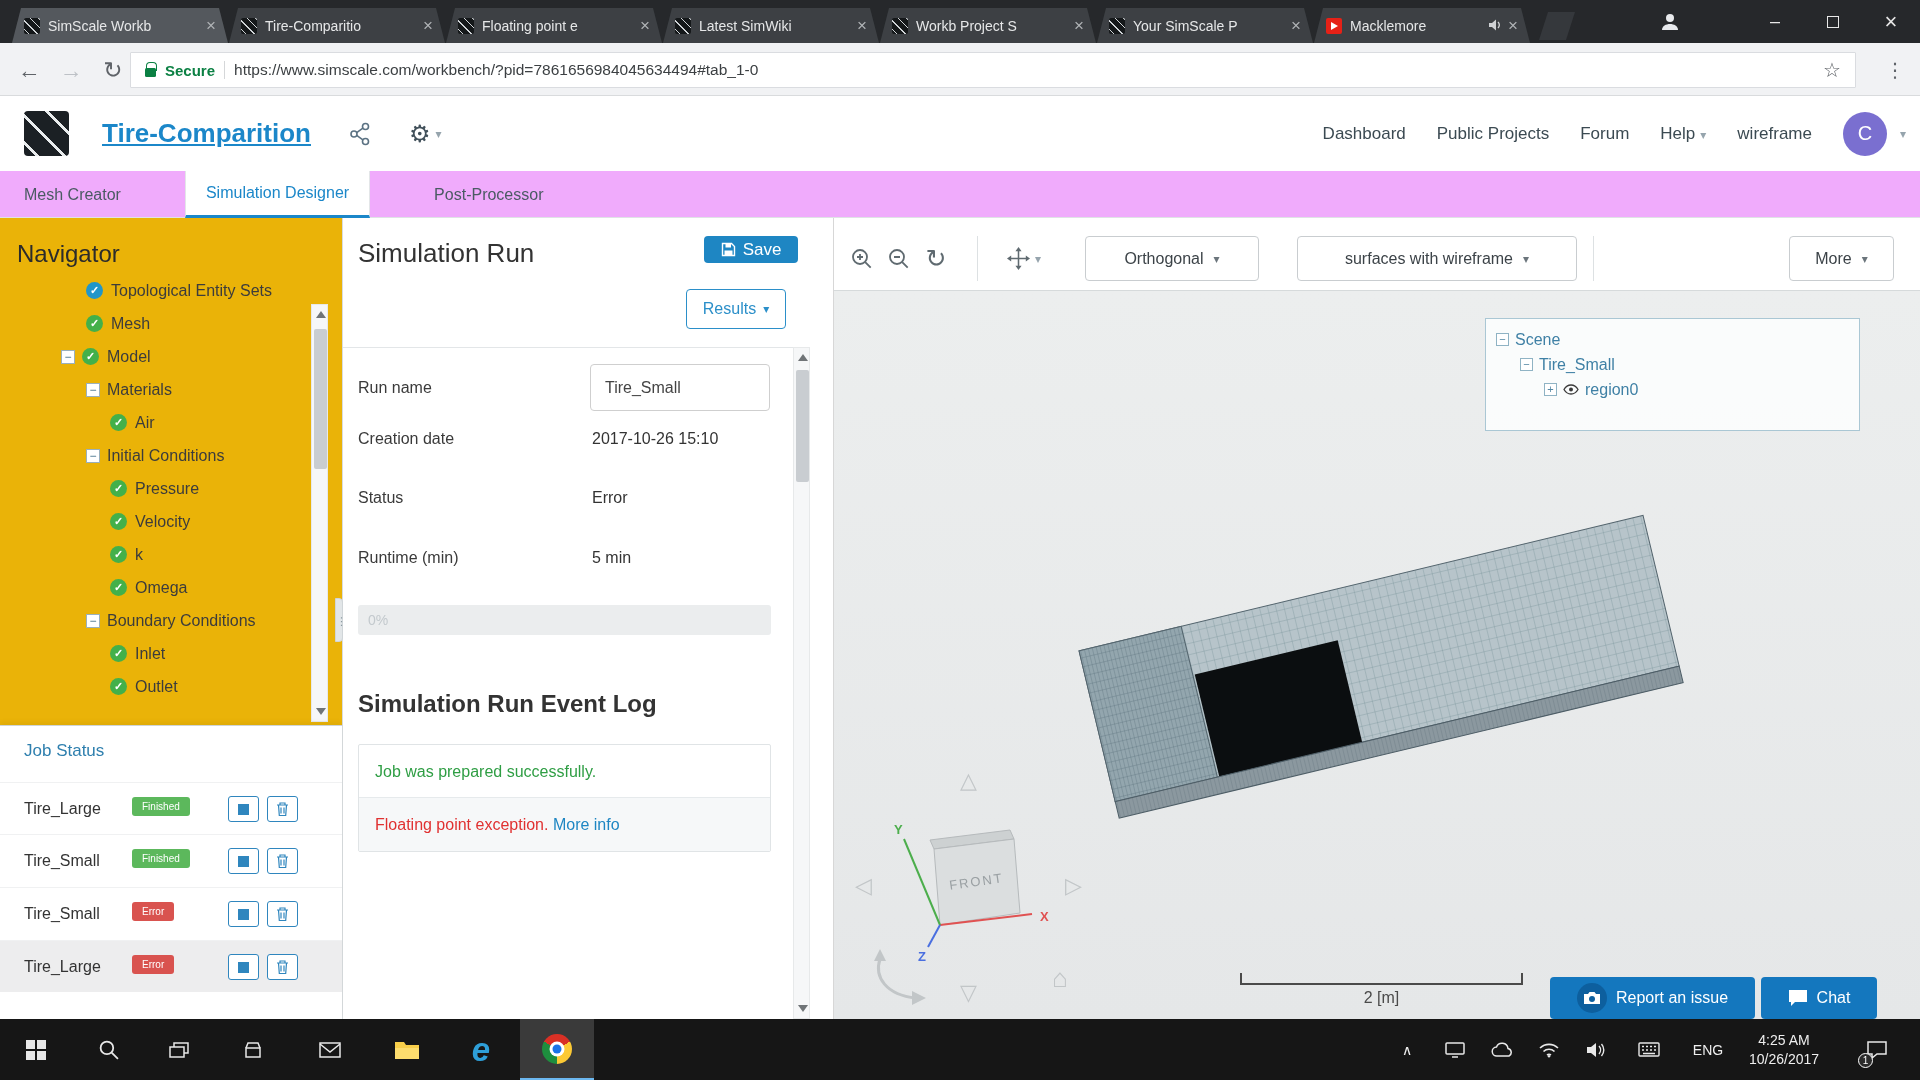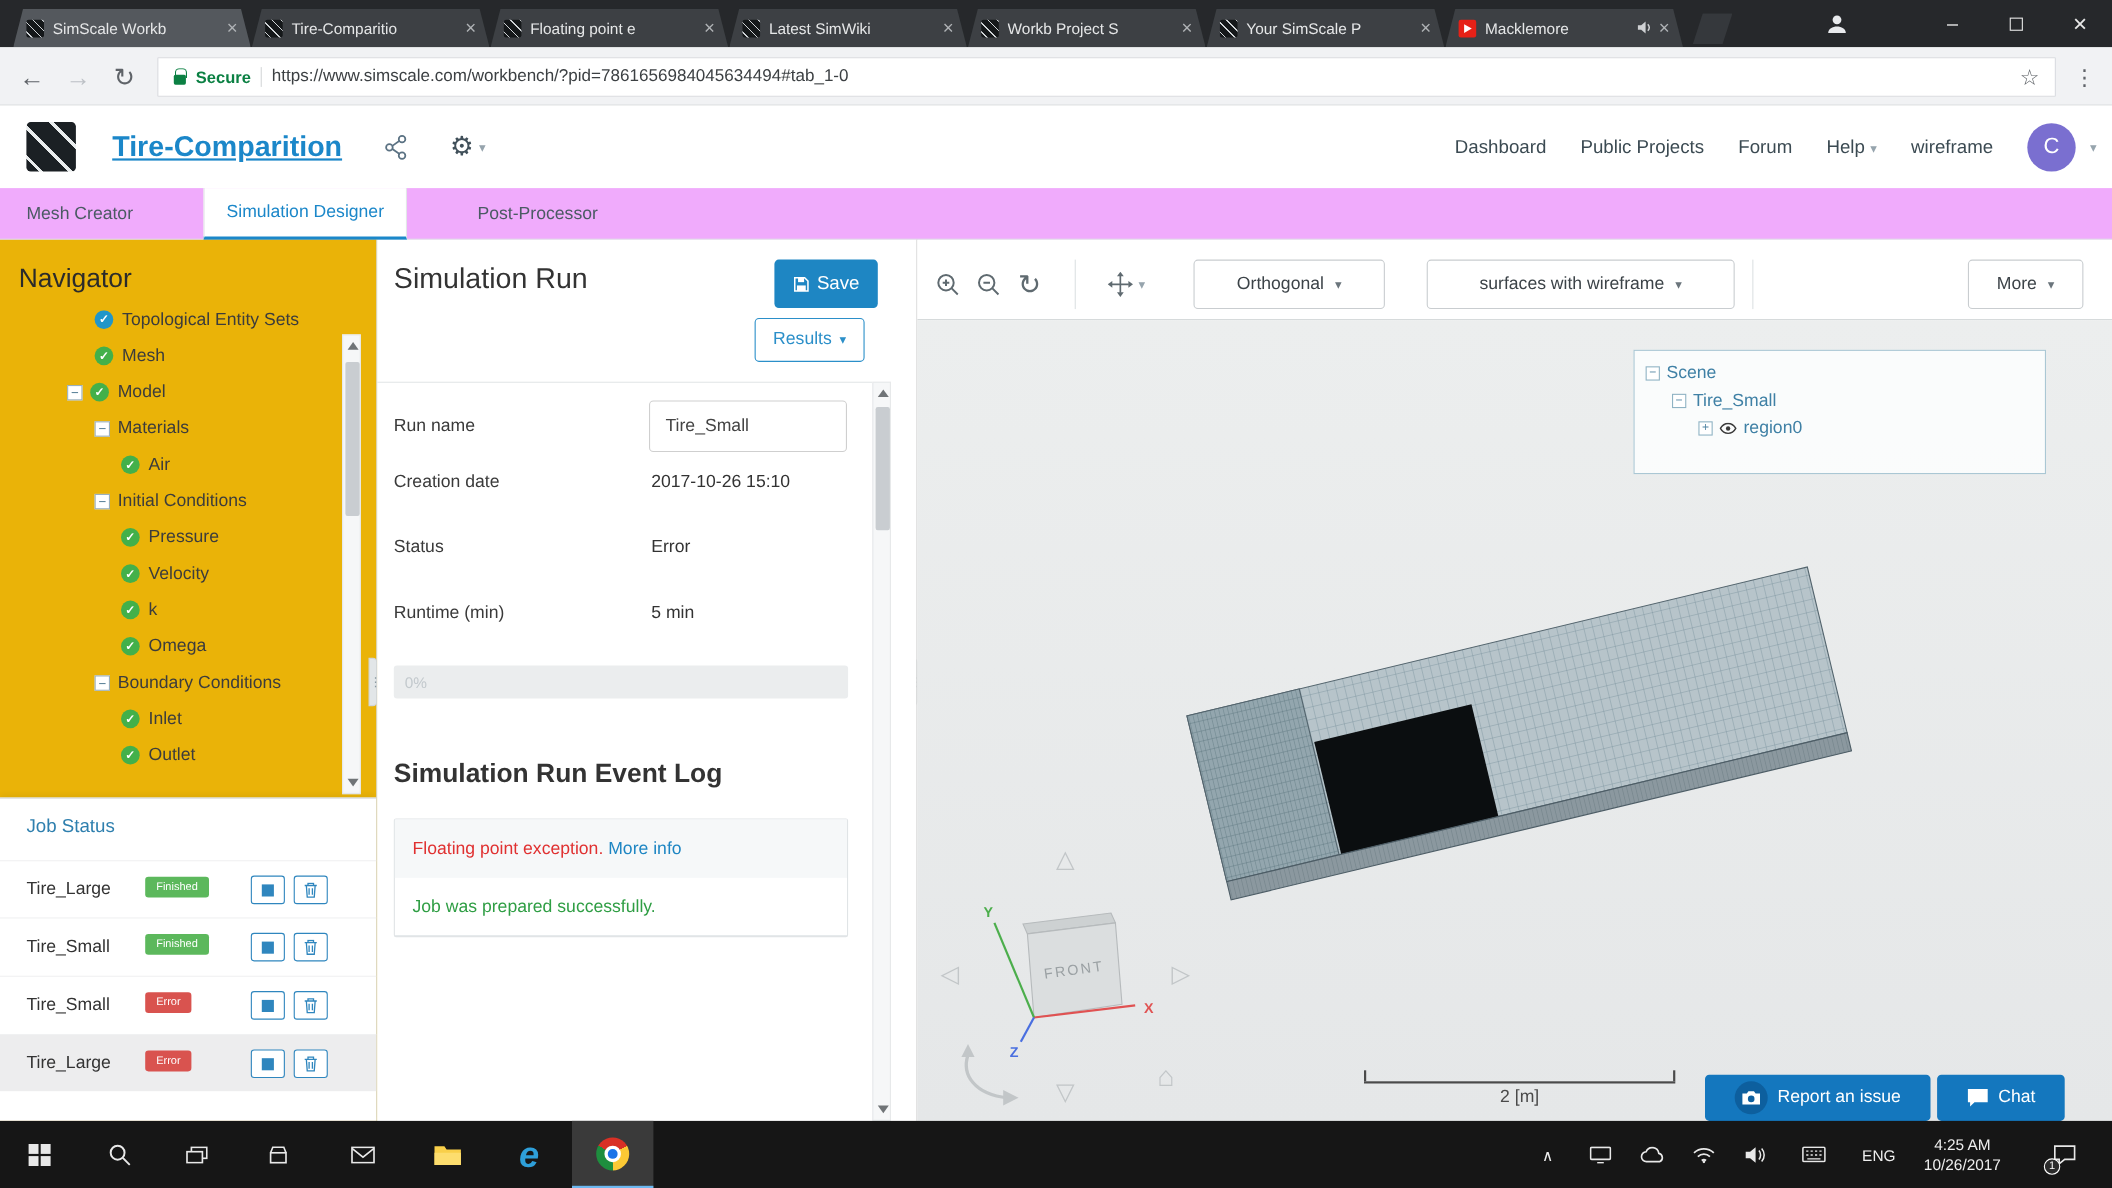--- a/index.html
+++ b/index.html
@@ -18,21 +18,21 @@
 .fav.yt::after{content:"";position:absolute;left:5px;top:4px;border-left:7px solid #fff;border-top:4px solid transparent;border-bottom:4px solid transparent}
 .newtab{width:36px;height:28px;margin:4px 0 0 8px;background:#35383c;clip-path:polygon(9px 0,100% 0,calc(100% - 9px) 100%,0 100%)}
 .profile-top{position:absolute;left:1652px;top:8px;width:36px;height:28px;display:flex;align-items:center;justify-content:center}
 .winctl{position:absolute;right:0;top:0;display:flex;height:43px}
 .winbtn{width:58px;height:43px;display:flex;align-items:center;justify-content:center;color:#e8e8e8;font-size:18px}
 .maxbox{width:12px;height:12px;border:1.5px solid #e8e8e8}
 
 
 .addrbar{position:absolute;left:0;top:43px;width:1920px;height:53px;background:#f1f2f4;border-bottom:1px solid #d9dbdd}
 .navbtn{position:absolute;top:8px;width:38px;height:38px;display:flex;align-items:center;justify-content:center;font-size:23px;color:#5f6368;border-radius:50%}
-.omnibox{position:absolute;left:143px;top:9px;width:1726px;height:36px;background:#fff;border:1px solid #dadce0;border-radius:1px;display:flex;align-items:center;padding:0 14px;gap:9px}
+.omnibox{position:absolute;left:130px;top:9px;width:1726px;height:36px;background:#fff;border:1px solid #dadce0;border-radius:1px;display:flex;align-items:center;padding:0 14px;gap:9px}
 .lock{width:11px;height:9px;background:#0b8043;border-radius:1.5px;position:relative;margin-top:4px;flex:none}
 .lock::before{content:"";position:absolute;top:-6px;left:1px;width:9px;height:8px;border:1.8px solid #0b8043;border-bottom:none;border-radius:4px 4px 0 0}
 .secure{color:#0b8043;font-size:15px;font-weight:bold}
 .omnisep{width:1px;height:18px;background:#d5d7d9}
 .url{color:#3c4043;font-size:15.5px;flex:1;white-space:nowrap;overflow:hidden}
 .star{color:#5f6368;font-size:20px}
 .menudots{position:absolute;right:8px;top:10px;width:34px;height:34px;display:flex;align-items:center;justify-content:center;color:#5f6368;font-size:20px}
 
 
 .apphdr{position:absolute;left:0;top:96px;width:1920px;height:75px;background:#fff}
@@ -75,21 +75,21 @@
 .jbadge.error{background:#d9534f}
 .jbtn{position:absolute;top:13px;width:31px;height:26px;background:#fff;border:1px solid #2f86be;border-radius:3px;display:flex;align-items:center;justify-content:center;cursor:pointer}
 .stopsq{width:11px;height:11px;background:#2f86be;display:block}
 
 
 .grip{position:absolute;width:8px;height:44px;background:#e2e6e8;border:1px solid #d0d5d8;border-radius:0 4px 4px 0;color:#8a99a1;font-size:11px;line-height:44px;text-align:center}
 
 
 .simpanel{position:absolute;left:343px;top:218px;width:490px;height:801px;background:#fff}
 .sim-title{position:absolute;left:15px;top:20px;font-size:26px;color:#333}
-.savebtn{position:absolute;left:361px;top:18px;width:94px;height:44px;background:#1e86c3;border:none;border-radius:4px;color:#fff;font-size:17px;display:flex;align-items:center;justify-content:center;gap:7px;cursor:pointer;font-family:inherit}
+.savebtn{position:absolute;left:361px;top:18px;width:94px;height:27px;background:#1e86c3;border:none;border-radius:4px;color:#fff;font-size:17px;display:flex;align-items:center;justify-content:center;gap:7px;cursor:pointer;font-family:inherit}
 .resultsbtn{position:absolute;left:343px;top:71px;width:100px;height:40px;background:#fff;border:1px solid #2b8fc9;border-radius:4px;color:#2b8fc9;font-size:16px;display:flex;align-items:center;justify-content:center;gap:7px;cursor:pointer;font-family:inherit}
 .resultsbtn .caret{color:#2b8fc9;margin:0}
 .simdiv{position:absolute;left:0;top:129px;width:450px;height:1px;background:#e3e6e8}
 .frow{position:absolute;left:0;width:470px;height:47px;line-height:47px}
 .fl{position:absolute;left:15px;font-size:16px;color:#3a3a3a}
 .fv{position:absolute;left:249px;font-size:16px;color:#333}
 .finput{position:absolute;left:247px;top:0;width:180px;height:47px;border:1px solid #cfcfcf;border-radius:4px;font-size:16px;color:#444;padding:0 14px;font-family:inherit}
 .progress{position:absolute;left:15px;top:387px;width:413px;height:30px;background:#ebedee;border-radius:3px;color:#c3c9cd;font-size:14px;line-height:30px;padding-left:10px}
 .evt-title{position:absolute;left:15px;top:472px;font-size:24px;font-weight:bold;color:#333}
 .logbox{position:absolute;left:15px;top:526px;width:413px;height:108px;border:1px solid #e0e4e6;border-radius:2px}
@@ -396,25 +396,25 @@
     </div>
     <div class="frow" style="top:316px">
       <span class="fl">Runtime (min)</span>
       <span class="fv">5 min</span>
     </div>
 
     <div class="progress">0%</div>
 
     <div class="evt-title">Simulation Run Event Log</div>
     <div class="logbox">
+      <div class="logrow ok">Job was prepared successfully.</div>
       <div class="logrow err">
         <span>Floating point exception.</span>
         <span class="loglink">More info</span>
       </div>
-      <div class="logrow ok">Job was prepared successfully.</div>
     </div>
 
     <div class="vscroll" style="left:450px;top:129px;height:672px">
       <span class="sarrow up"></span>
       <span class="sarrow down"></span>
       <span class="sthumb" style="top:22px;height:112px"></span>
     </div>
   </div>
 
   <div class="viewport">

